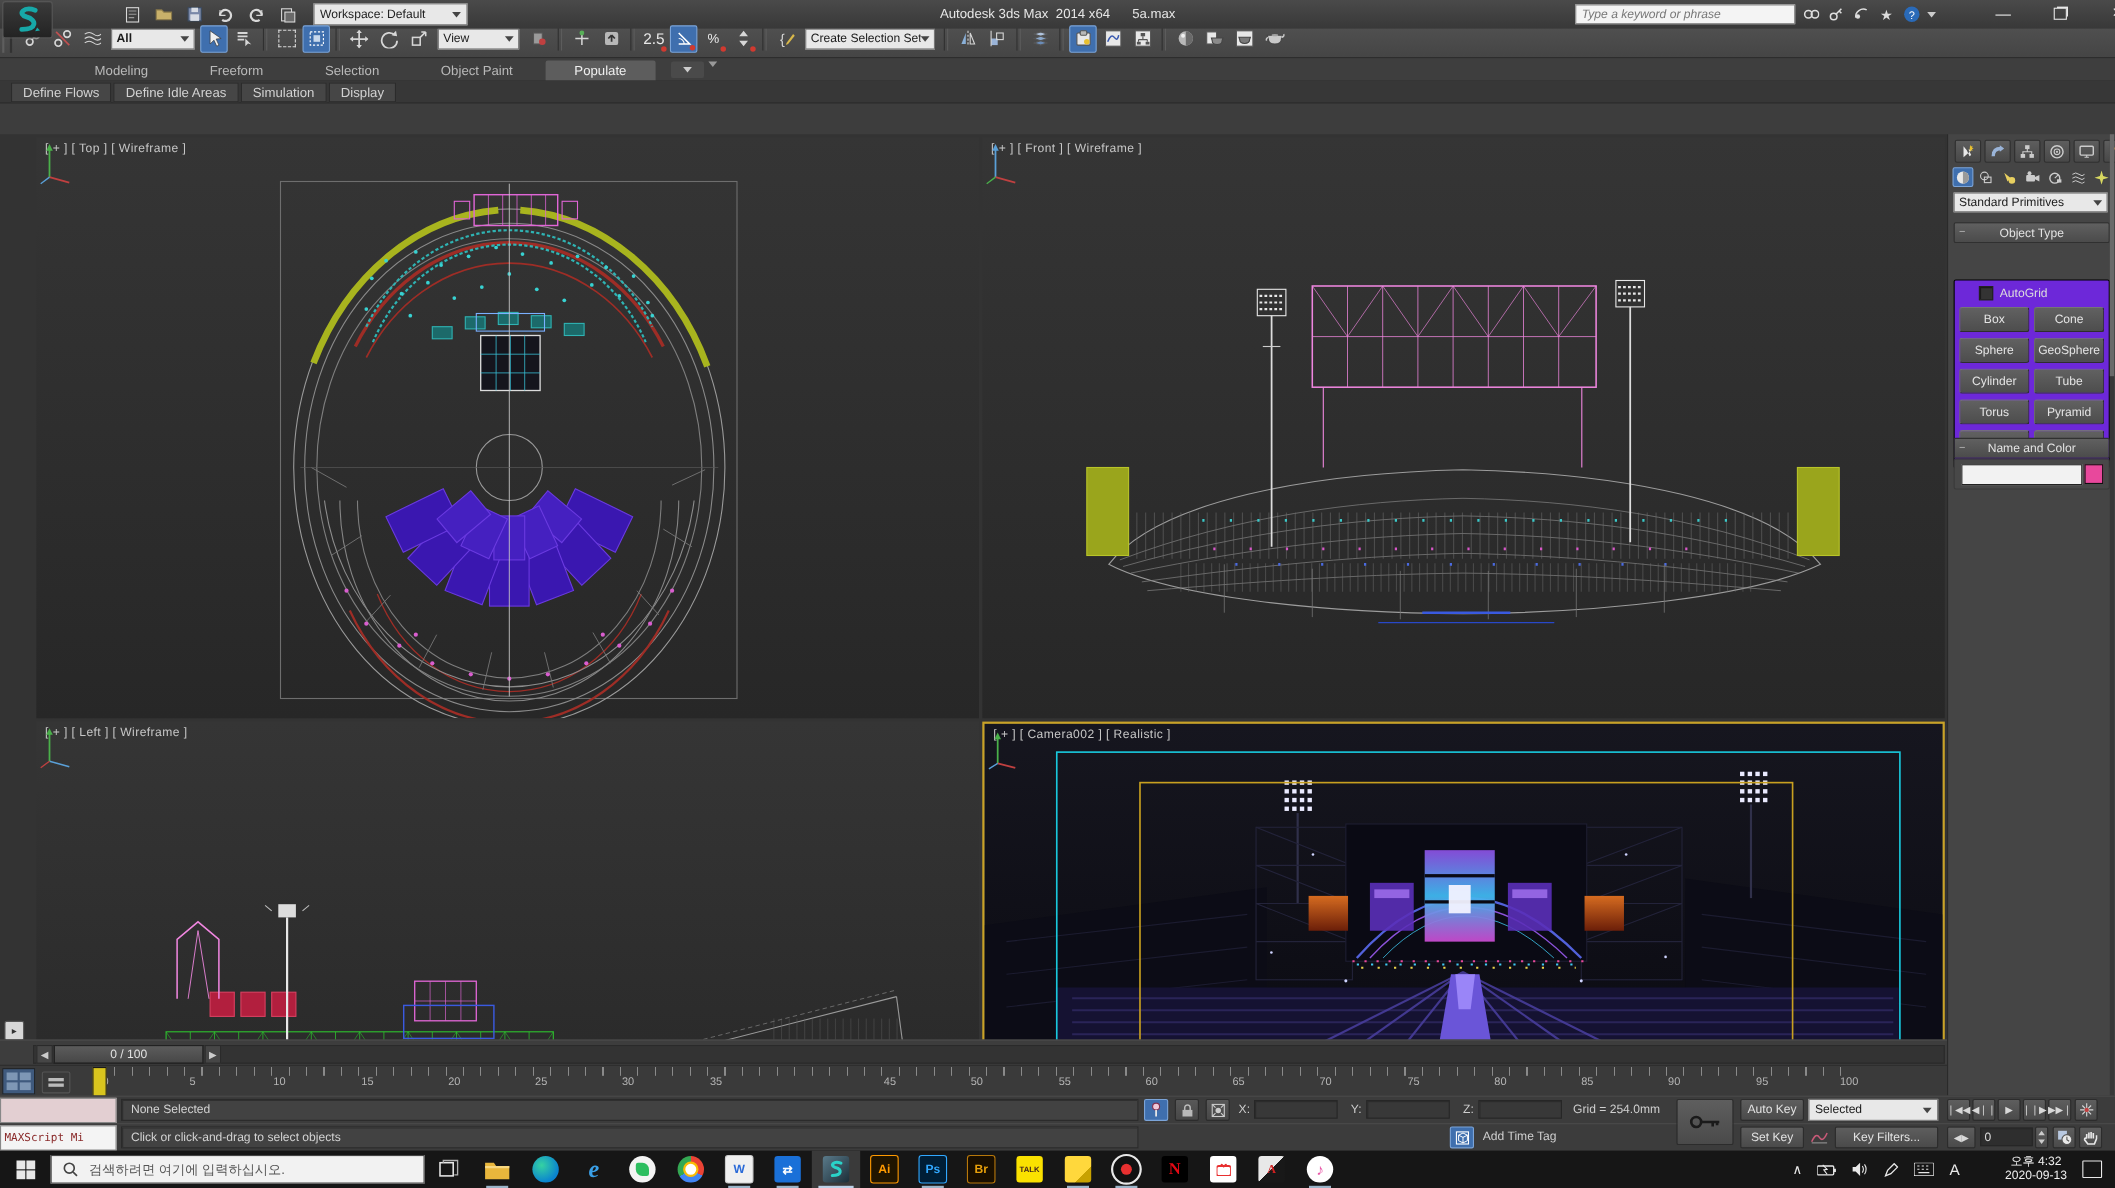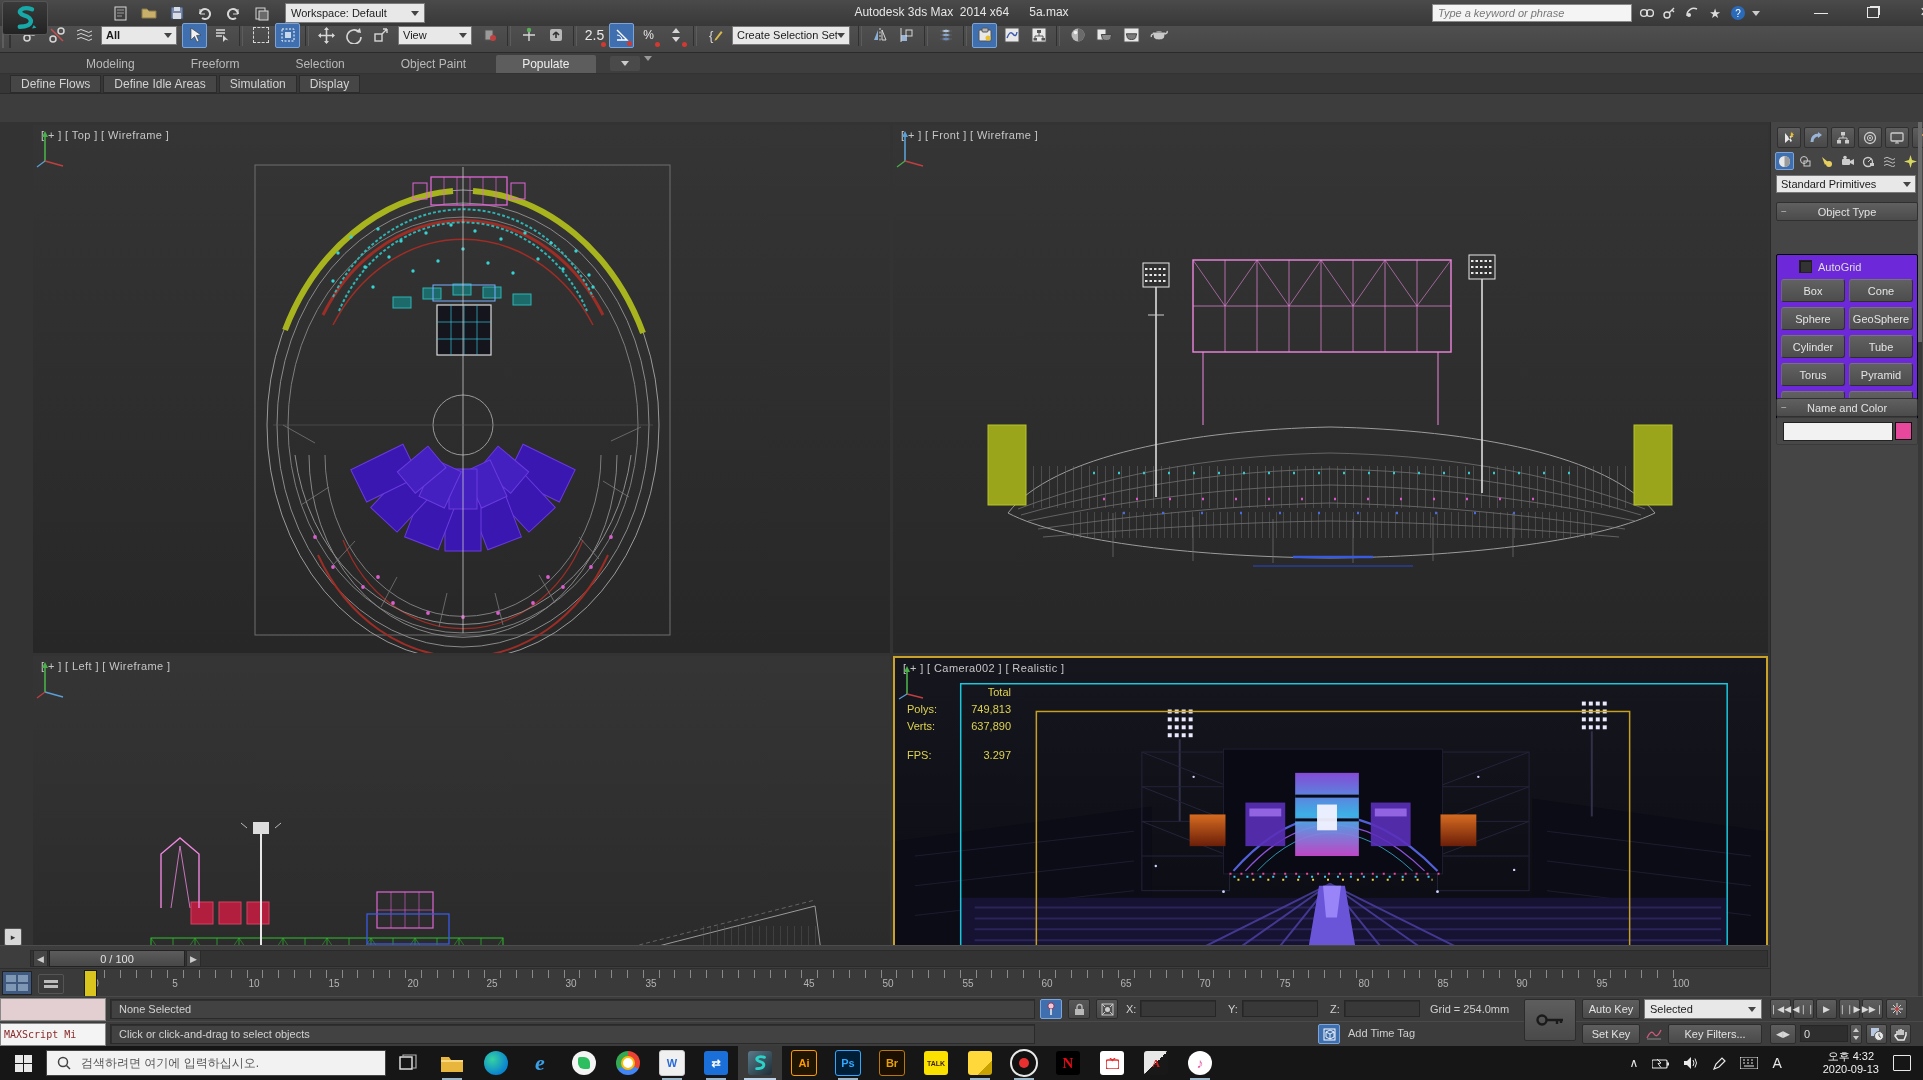--- a/index.html
+++ b/index.html
@@ -831,34 +831,20 @@
             <circle cx="545" cy="236" r="1.4"></circle>
             <circle cx="300" cy="120" r="1.2"></circle>
           <circle cx="586" cy="120" r="1.2"></circle>
             <circle cx="262" cy="210" r="1.2"></circle>
             <circle cx="622" cy="214" r="1.2"></circle>
         </g>
         <rect x="66" y="26" width="770" height="372" fill="none" stroke="#19c8dc" stroke-width="1.5"></rect>
         <rect x="142" y="54" width="596" height="316" fill="none" stroke="#c8a020" stroke-width="1.5"></rect>
       </svg>
       <span class="vlab">[ + ] [ Camera002 ] [ Realistic ]</span>
-      <div id="cam-stats">
-        <div class="grid">
-          <span></span>
-            <span class="v">Total</span>
-          <span>Polys:</span>
-            <span class="v">749,813</span>
-          <span>Verts:</span>
-            <span class="v">637,890</span>
-          <span style="height:12px;"></span>
-            <span></span>
-          <span>FPS:</span>
-            <span class="v">3.297</span>
-        </div>
-      </div>
       <svg class="tripod" width="40" height="44">
         <path d="M12,36 V12" stroke="#4ab04a" stroke-width="1.6"></path>
           <path d="M12,8 l-3,6 h6 z" fill="#4ab04a"></path>
         <path d="M12,36 L28,40" stroke="#c04040" stroke-width="1.6"></path>
         <path d="M12,36 L4,41" stroke="#5aa0d8" stroke-width="1.2"></path>
       </svg>
     </div>
 
     <div id="gutter-btn" class="abs">▸</div>
   </div>

